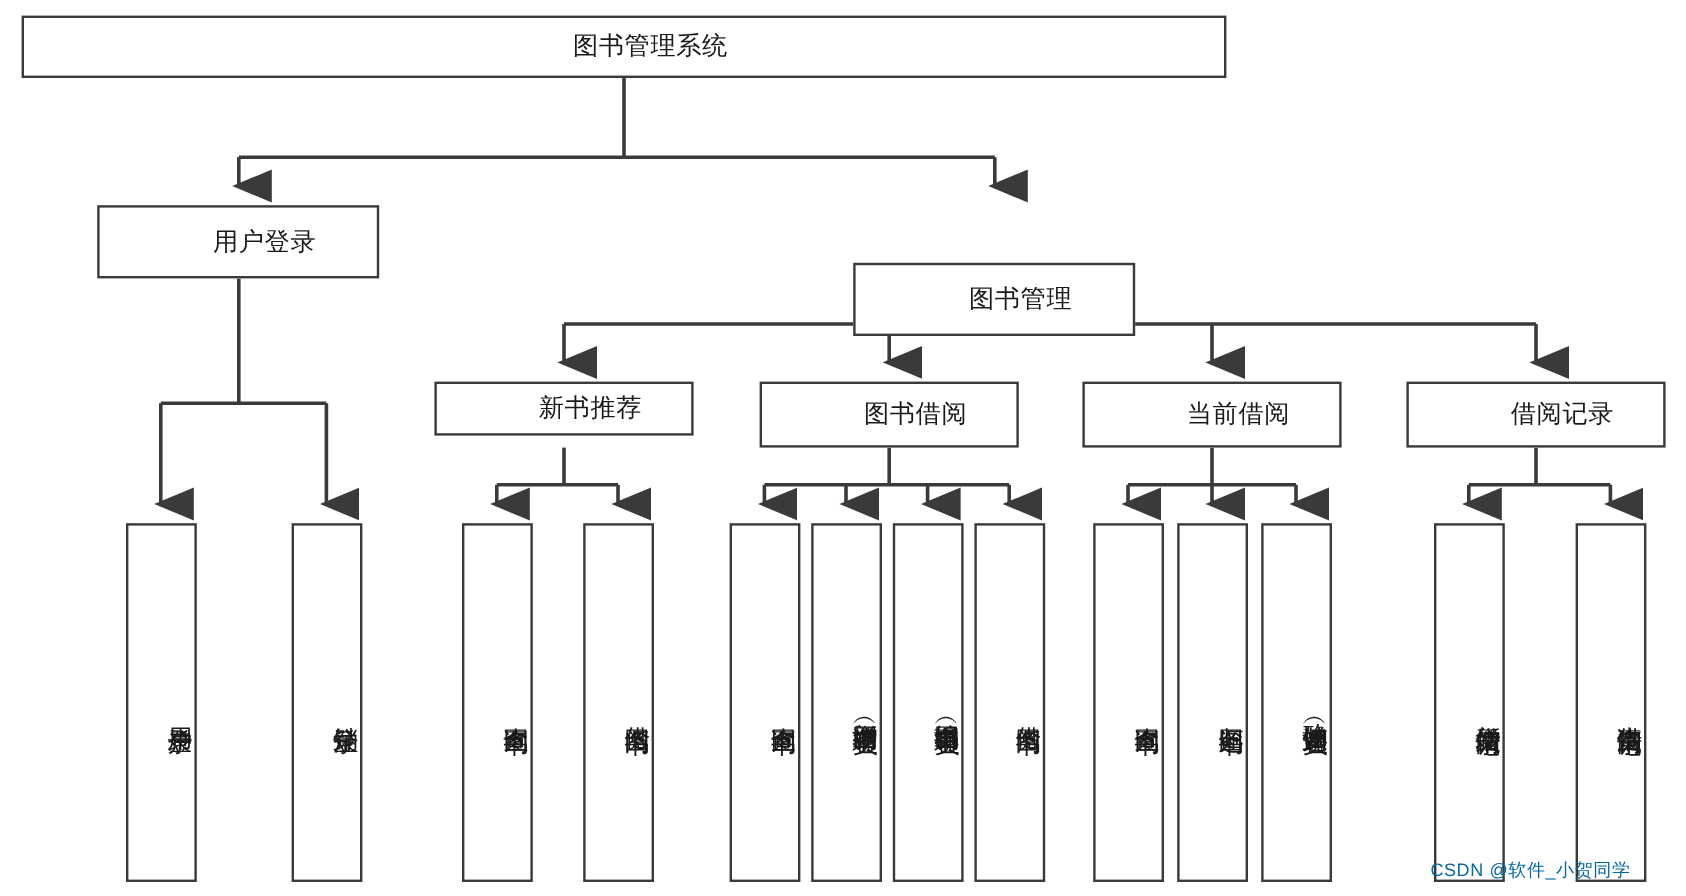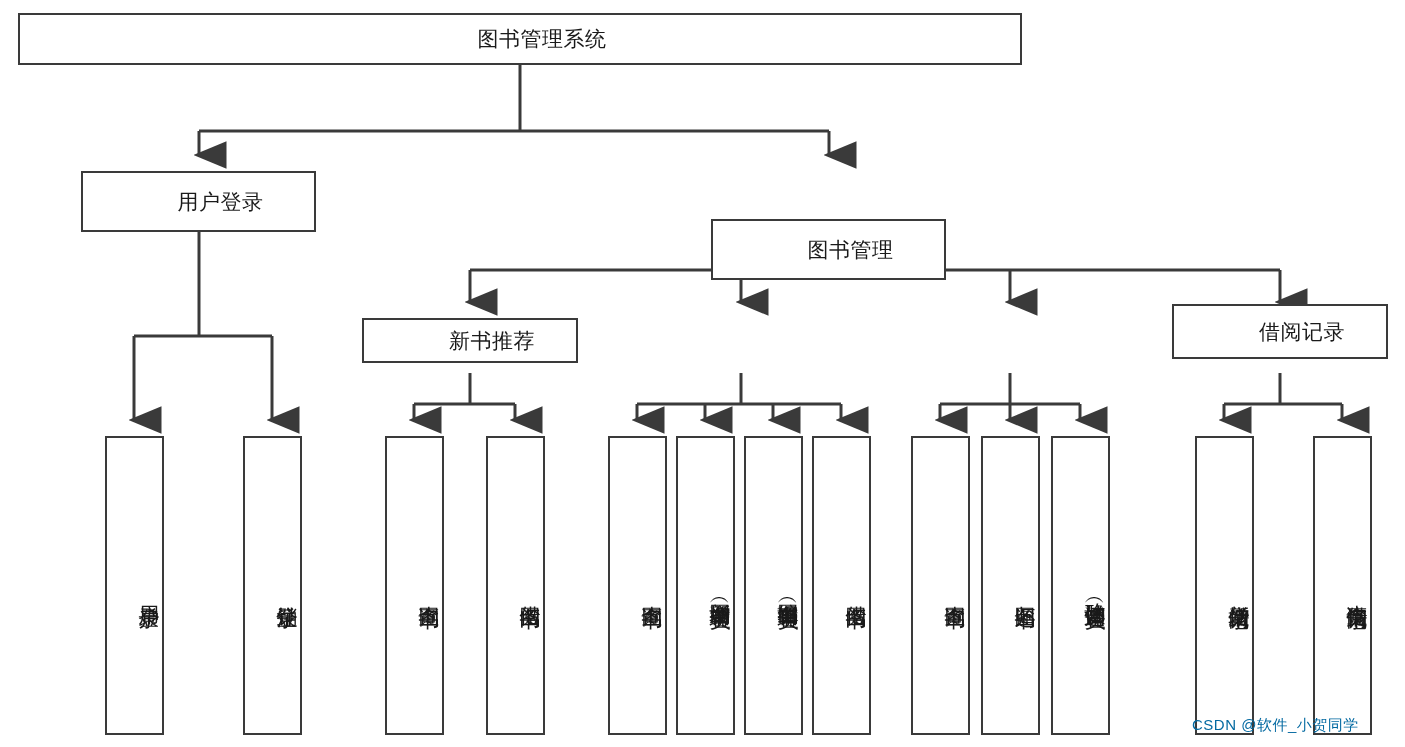--- a/index.html
+++ b/index.html
@@ -128,21 +128,27 @@
   <div class="node horiz" style="left: 81px; top: 171px; width: 235px; height: 61px;">
     <span class="label">用户登录</span>
   </div>
   <div class="node horiz" style="left: 711px; top: 171px; width: 235px; height: 61px; margin-top: 48px;">
     <span class="label">图书管理</span>
   </div>
 
   <div class="node horiz" style="left: 362px; top: 318px; width: 216px; height: 45px;">
     <span class="label">新书推荐</span>
   </div>
-  <div class="node horiz" style="left: 1172px; top: 304px; width: 216px; height: 55px;">
+  <div class="node horiz" style="left: 633px; top: 318px; width: 216px; height: 55px;">
+    <span class="label">图书借阅</span>
+  </div>
+  <div class="node horiz" style="left: 902px; top: 318px; width: 216px; height: 55px;">
+    <span class="label">当前借阅</span>
+  </div>
+  <div class="node horiz" style="left: 1172px; top: 318px; width: 216px; height: 55px;">
     <span class="label">借阅记录</span>
   </div>
 
   <div class="node vert" style="left: 105px; top: 436px; width: 59px; height: 299px;">
     <span class="label">用户登录</span>
   </div>
   <div class="node vert" style="left: 243px; top: 436px; width: 59px; height: 299px;">
     <span class="label">注销登录</span>
   </div>
   <div class="node vert" style="left: 385px; top: 436px; width: 59px; height: 299px;">

